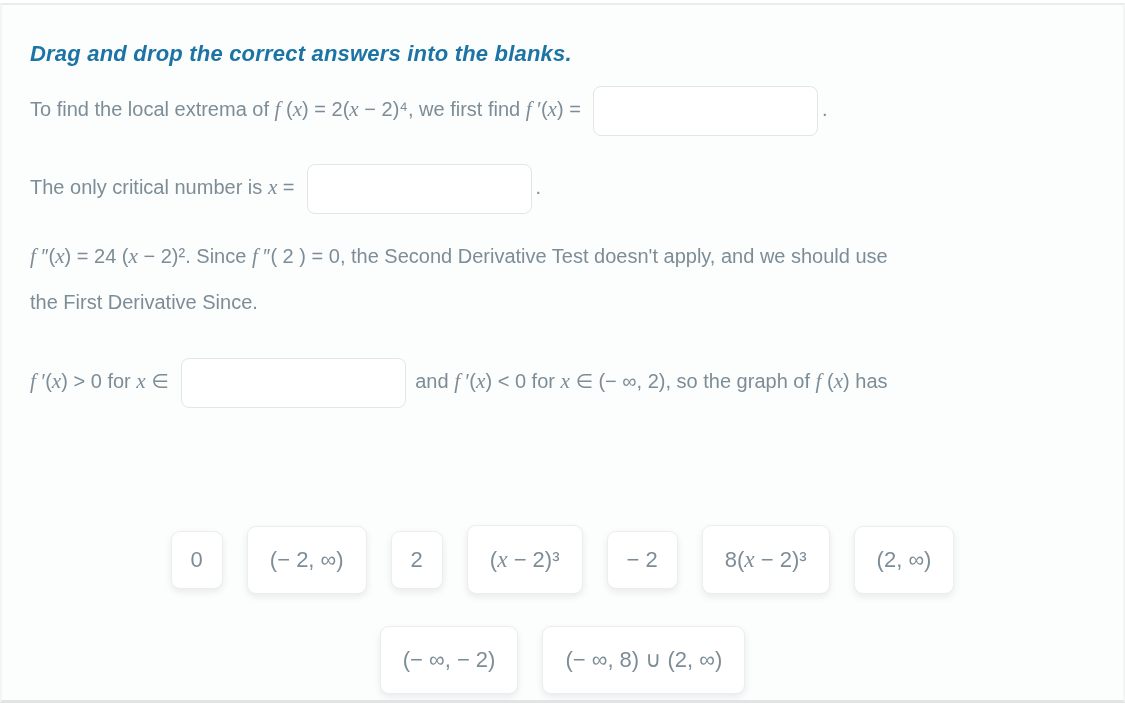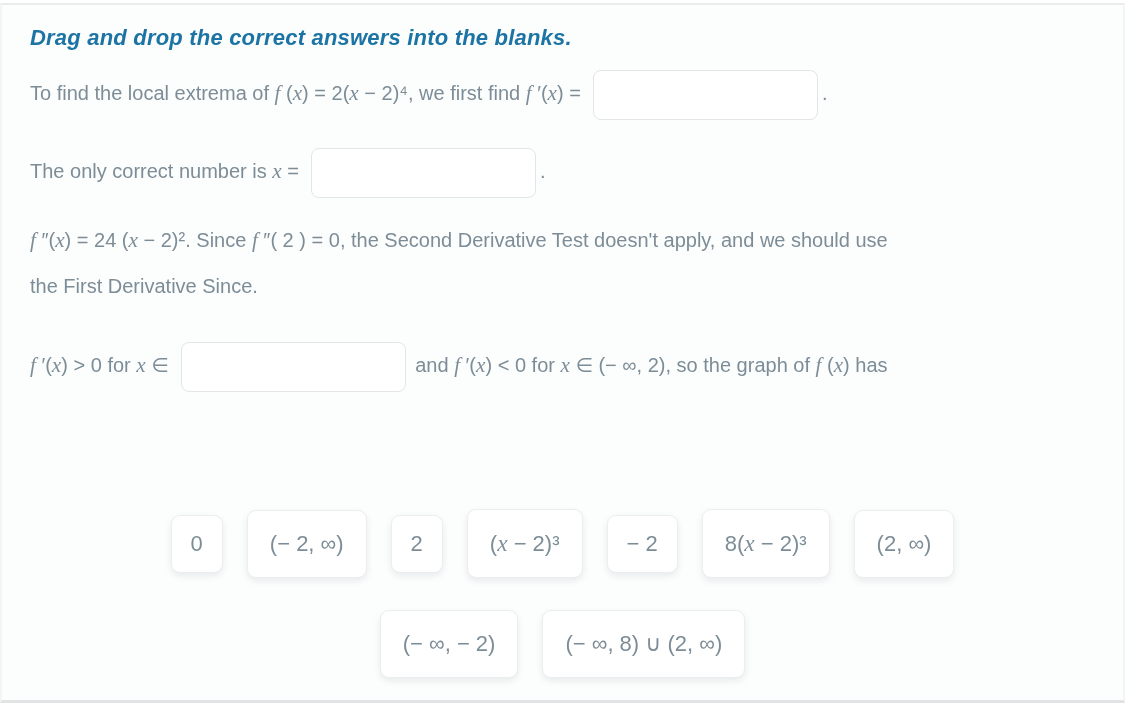--- a/index.html
+++ b/index.html
@@ -19,21 +19,21 @@
   .card {
     margin-top: 3px;
     height: 700px;
     background: var(--card-bg);
     border-top: 2px solid #eaebeb;
     border-bottom: 3px solid #e2e3e4;
     border-left: 2px solid #f3f4f4;
     border-right: 2px solid #f3f4f4;
     overflow: hidden;
   }
-  .content { padding: 0 28px; }
+  .content { padding: 16px 28px; }
   h1.instructions {
     padding-top: 18px;
     font-size: 22px;
     line-height: 30px;
     font-style: italic;
     font-weight: 700;
     color: var(--heading);
     letter-spacing: 0.2px;
   }
   .textline {
@@ -91,21 +91,21 @@
 </head>
 <body>
 
 <div class="card">
   <div class="content">
 
     <h1 class="instructions">Drag and drop the correct answers into the blanks.</h1>
 
     <div class="textline blank-row row1-gap"><span class="seg-txt">To find the local extrema of </span><span class="seg-var">f</span><span class="seg-mn"> (</span><span class="seg-var">x</span><span class="seg-mn">) = 2(</span><span class="seg-var">x</span><span class="seg-mn"> − 2)⁴</span><span class="seg-txt">, we first find </span><span class="seg-var">f</span><span class="seg-mn"> ′(</span><span class="seg-var">x</span><span class="seg-mn">) =</span><span class="blank"></span><span class="seg-txt">.</span></div>
 
-    <div class="textline blank-row row2-gap"><span class="seg-txt">The only correct number is </span><span class="seg-var">x</span><span class="seg-mn"> =</span><span class="blank"></span><span class="seg-txt">.</span></div>
+    <div class="textline blank-row row2-gap"><span class="seg-txt">The only critical number is </span><span class="seg-var">x</span><span class="seg-mn"> =</span><span class="blank"></span><span class="seg-txt">.</span></div>
 
     <div class="textline plain-row row3-gap"><span class="seg-var">f</span><span class="seg-mn"> ″(</span><span class="seg-var">x</span><span class="seg-mn">) = 24 (</span><span class="seg-var">x</span><span class="seg-mn"> − 2)²</span><span class="seg-txt">. Since </span><span class="seg-var">f</span><span class="seg-mn"> ″( 2 ) = 0</span><span class="seg-txt">, the Second Derivative Test doesn't apply, and we should use</span></div>
 
     <div class="textline plain-row"><span class="seg-txt">the First Derivative Since.</span></div>
 
     <div class="textline blank-row row4-gap"><span class="seg-var">f</span><span class="seg-mn"> ′(</span><span class="seg-var">x</span><span class="seg-mn">) &gt; 0</span><span class="seg-txt"> for </span><span class="seg-var">x</span><span class="seg-mn"> ∈</span><span class="blank"></span><span class="seg-txt"> and </span><span class="seg-var">f</span><span class="seg-mn"> ′(</span><span class="seg-var">x</span><span class="seg-mn">) &lt; 0</span><span class="seg-txt"> for </span><span class="seg-var">x</span><span class="seg-mn"> ∈ (− ∞, 2)</span><span class="seg-txt">, so the graph of </span><span class="seg-var">f</span><span class="seg-mn"> (</span><span class="seg-var">x</span><span class="seg-mn">)</span><span class="seg-txt"> has</span></div>
 
 
     <div class="chips-row chips-row-1">
         <div class="chip simple"><span class="seg-mn">0</span></div>

